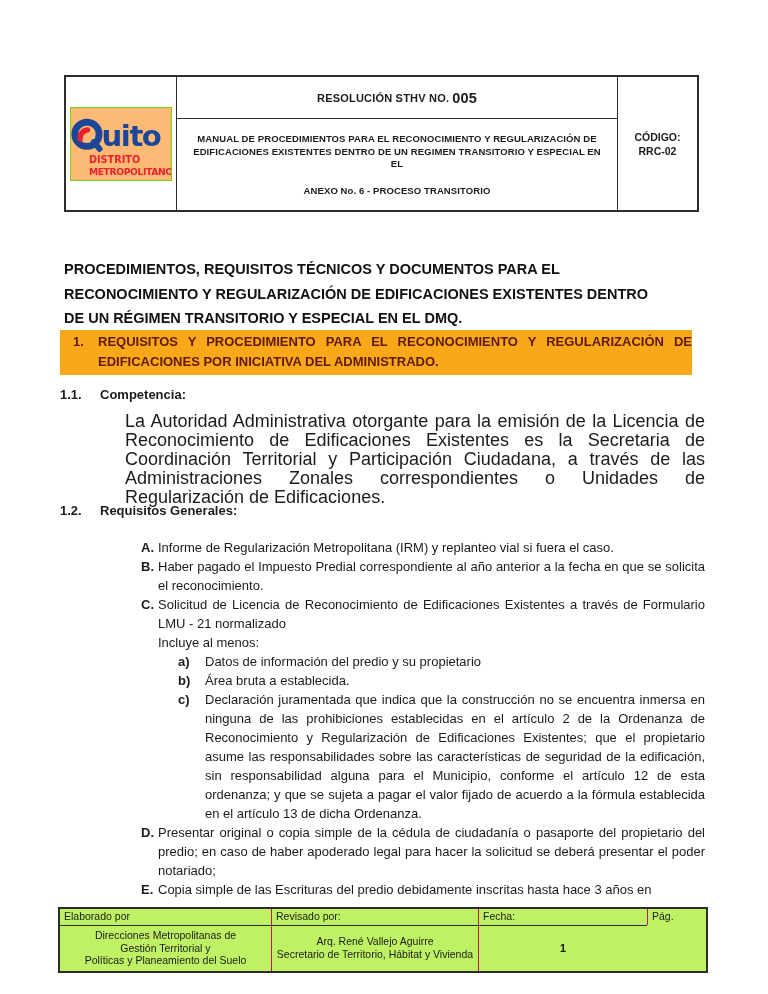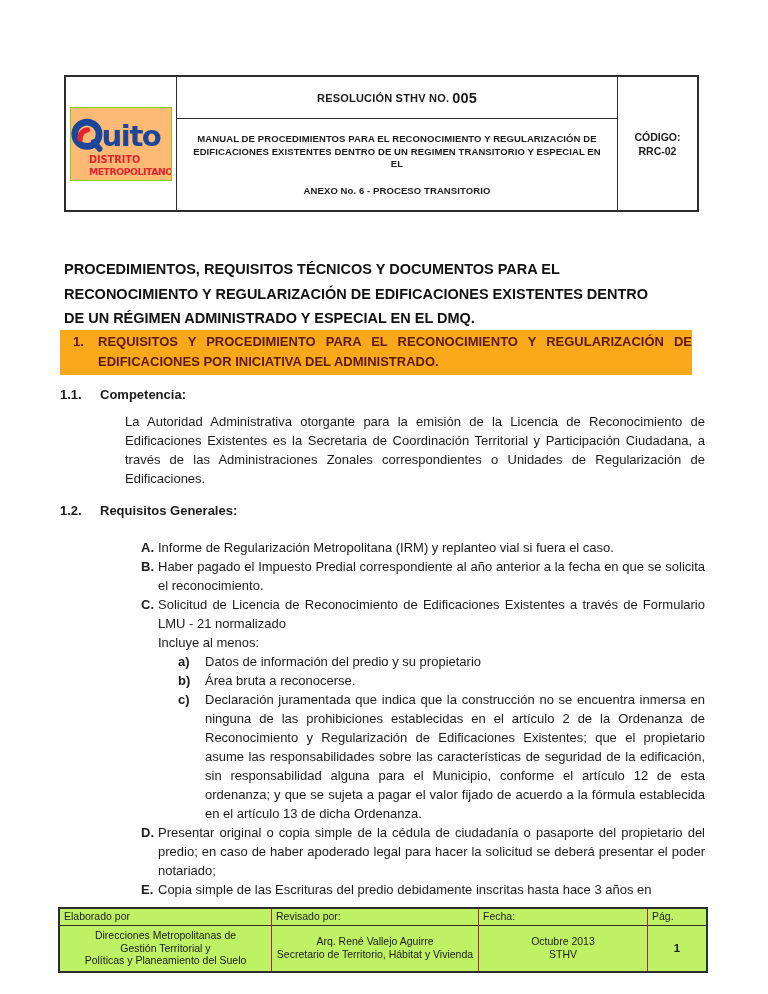--- a/index.html
+++ b/index.html
@@ -30,21 +30,21 @@
        font-weight:bold;font-size:14.5px;line-height:24.5px;color:#111;}
   
   .sec1{position:absolute;left:60px;top:330px;width:632px;display:flex;
        padding:2px 0 3px;box-sizing:border-box;font-weight:bold;font-size:13px;line-height:20px;}
   .sec1-num{flex:0 0 25px;padding-left:13px;box-sizing:content-box;}
   .sec1-text{flex:1;text-align:justify;}
   
   .subhead{position:absolute;left:60px;display:flex;font-weight:bold;font-size:13px;}
   .subhead .num{width:40px;flex:0 0 40px;}
   
-  .para{position:absolute;left:125px;top:412px;width:580px;font-size:13px;line-height:19px;
+  .para{position:absolute;left:125px;top:412px;width:580px;font-size:18px;line-height:19px;
        text-align:justify;}
   .reqs{position:absolute;left:141px;top:538px;width:564px;font-size:13px;line-height:19px;}
   .req{display:flex;}
   .req-label{flex:0 0 17px;font-weight:bold;}
   .req-body{flex:1;min-width:0;}
   .req-text{text-align:justify;}
   .subreq{display:flex;margin-left:20px;}
   .subreq-label{flex:0 0 27px;font-weight:bold;}
   .subreq-text{flex:1;min-width:0;text-align:justify;}
   
@@ -93,21 +93,21 @@
     </div>
     <div class="cod-cell">
       <div>CÓDIGO:</div>
       <div>RRC-02</div>
     </div>
   </div>
 
   <div class="doc-title">
     <div>PROCEDIMIENTOS, REQUISITOS TÉCNICOS Y DOCUMENTOS PARA EL</div>
     <div>RECONOCIMIENTO Y REGULARIZACIÓN DE EDIFICACIONES EXISTENTES DENTRO</div>
-    <div>DE UN RÉGIMEN ADMINISTRADO Y ESPECIAL EN EL DMQ.</div>
+    <div>DE UN RÉGIMEN TRANSITORIO Y ESPECIAL EN EL DMQ.</div>
   </div>
 
   <div class="sec1" style="background:#F9A81A;color:#5E1A00;">
     <span class="sec1-num">1.</span>
     <span class="sec1-text">REQUISITOS Y PROCEDIMIENTO PARA EL RECONOCIMIENTO Y REGULARIZACIÓN DE EDIFICACIONES POR INICIATIVA DEL ADMINISTRADO.</span>
   </div>
 
   <div class="subhead" style="top:387px;">
     <span class="num">1.1.</span>
     <span>Competencia:</span>
@@ -139,21 +139,21 @@
       <span class="req-label">C.</span>
       <div class="req-body">
         <div class="req-text">Solicitud de Licencia de Reconocimiento de Edificaciones Existentes a través de Formulario LMU - 21  normalizado</div>
         <div>Incluye al menos:</div>
         <div class="subreq">
           <span class="subreq-label">a)</span>
           <div class="subreq-text">Datos de información del predio y su propietario</div>
         </div>
         <div class="subreq">
           <span class="subreq-label">b)</span>
-          <div class="subreq-text">Área bruta a reconocerse.</div>
+          <div class="subreq-text">Área bruta a establecida.</div>
         </div>
         <div class="subreq">
           <span class="subreq-label">c)</span>
           <div class="subreq-text">Declaración juramentada que indica que la construcción no se encuentra inmersa en ninguna de las prohibiciones establecidas en el artículo 2 de la Ordenanza de Reconocimiento y Regularización de Edificaciones Existentes; que el propietario asume las responsabilidades sobre las características de seguridad de la edificación, sin responsabilidad alguna para el Municipio, conforme el artículo 12 de esta ordenanza; y que se sujeta a pagar el valor fijado de acuerdo a la fórmula establecida en el artículo 13 de dicha Ordenanza.</div>
         </div>
       </div>
     </div>
 
     <div class="req">
       <span class="req-label">D.</span>
@@ -180,21 +180,17 @@
     <div class="fcell fdata bt">
       <div>Direcciones Metropolitanas de</div>
       <div>Gestión Territorial y</div>
       <div>Políticas y Planeamiento del Suelo</div>
     </div>
     <div class="fcell fdata bt bl">
       <div>Arq. René Vallejo Aguirre</div>
       <div>Secretario de Territorio, Hábitat y Vivienda</div>
     </div>
     <div class="fcell fdata bt bl">
-      <div>Octubre 2013</div>
-      <div>STHV</div>
-    </div>
-    <div class="fcell fdata bt bl">
       <div class="fpag">1</div>
     </div>
   </div>
 
 </div>
 
 </body></html>

